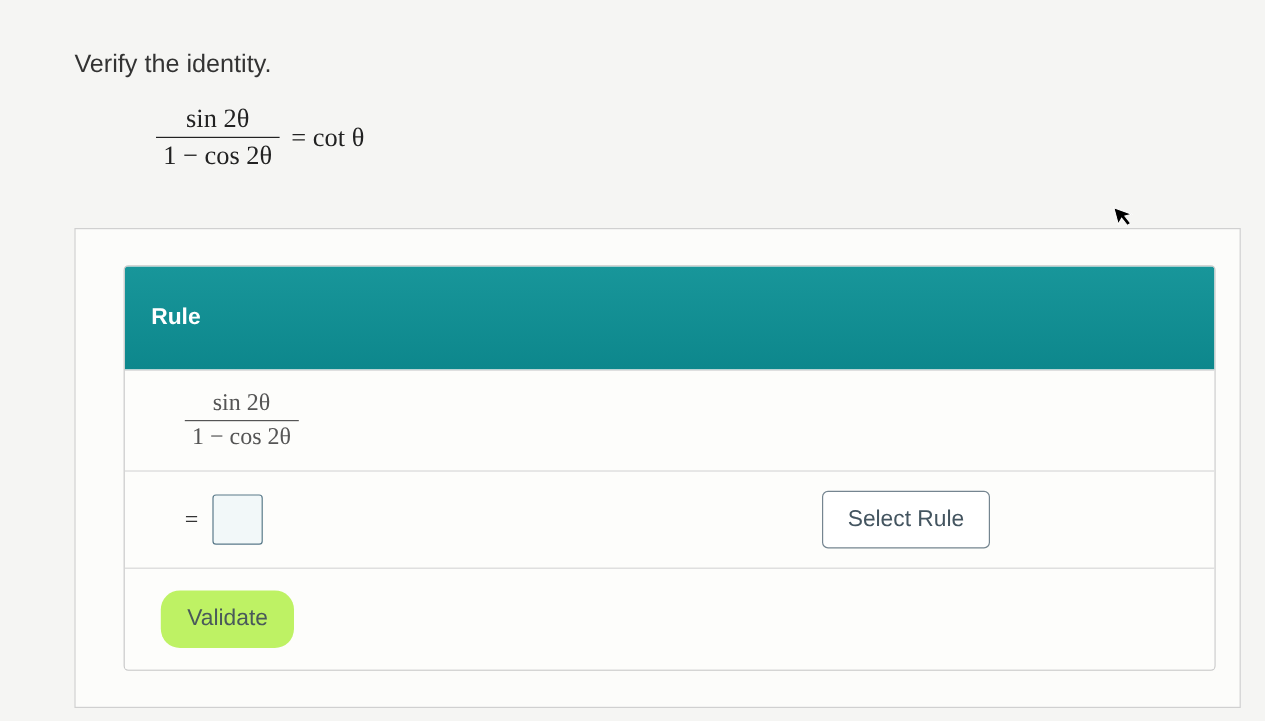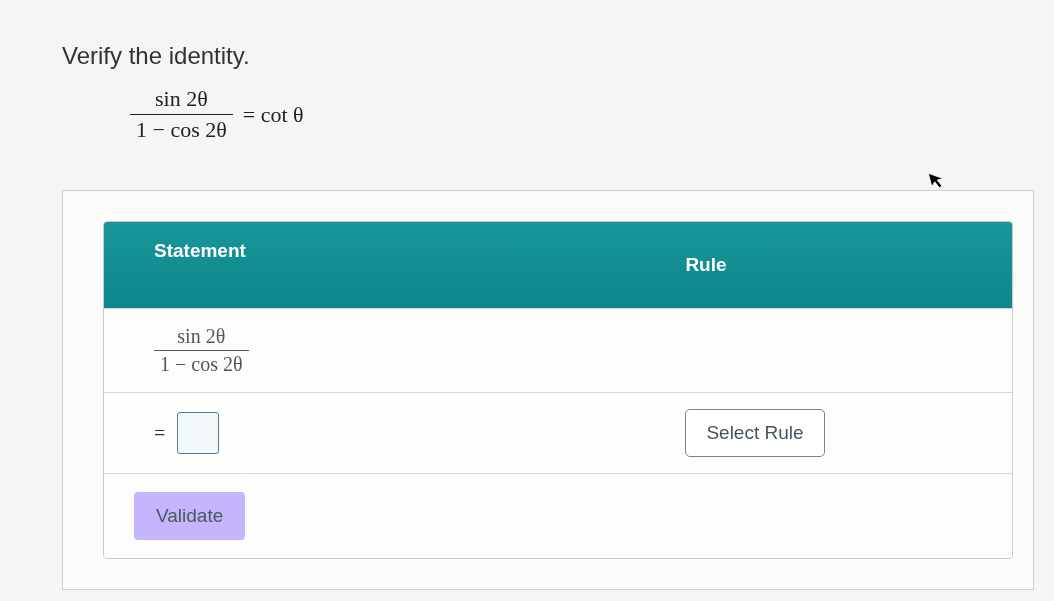--- a/index.html
+++ b/index.html
@@ -12,21 +12,21 @@
       background: #f5f5f3;
       width: 1054px;
       height: 601px;
       position: relative;
       color: #333;
     }
     .prompt {
       position: absolute;
       top: 42px;
       left: 62px;
-      font-size: 24px;
+      font-size: 21px;
       color: #333;
     }
     .equation {
       position: absolute;
       top: 86px;
       left: 130px;
       font-family: 'Times New Roman', Times, serif;
       font-size: 22px;
       color: #222;
       display: flex;
@@ -135,26 +135,26 @@
       cursor: pointer;
       font-family: Arial, Helvetica, sans-serif;
     }
     .footer-row {
       display: flex;
       border-top: 1px solid #d8d8d8;
       padding: 18px 22px 18px 30px;
       background: #fdfdfb;
     }
     .validate-btn {
-      background: #c4b5fd;
+      background: #bef264;
       border: none;
       color: #4a5a5a;
       font-size: 19px;
       padding: 13px 22px;
-      border-radius: 4px;
+      border-radius: 16px;
       cursor: pointer;
       font-family: Arial, Helvetica, sans-serif;
     }
     .cursor-icon {
       position: absolute;
       top: 170px;
       right: 108px;
       font-size: 18px;
       color: #000;
       transform: rotate(-15deg);
@@ -176,21 +176,20 @@
 <div class="cursor-icon">
   <svg width="16" height="20" viewBox="0 0 16 20">
     <path d="M1 1 L1 15 L5 11 L8 18 L11 17 L8 10 L14 10 Z" fill="#000" stroke="#fff" stroke-width="0.8"></path>
   </svg>
 </div>
 
 <div class="panel-wrap">
   <div class="proof-table">
 
     <div class="header-row">
-      <div class="col-statement">Statement</div>
       <div class="col-rule">Rule</div>
     </div>
 
     <div class="body-row">
       <div class="col-statement">
         <span class="small-fraction">
           <span class="num">sin 2θ</span>
           <span class="den">1 − cos 2θ</span>
         </span>
       </div>

